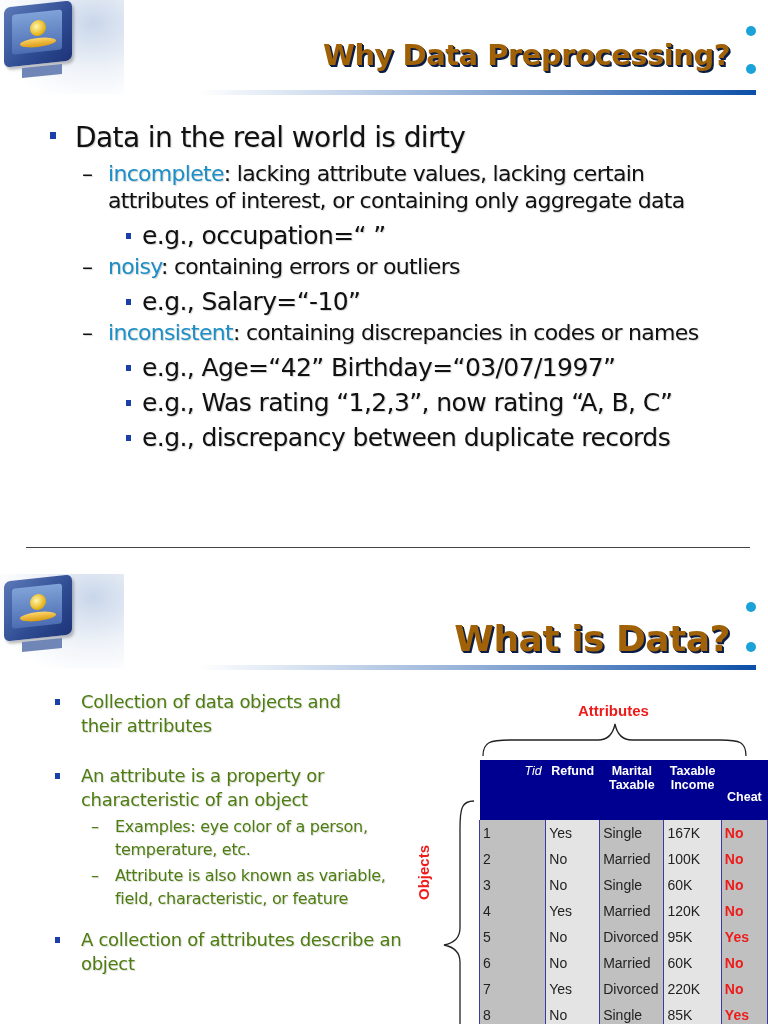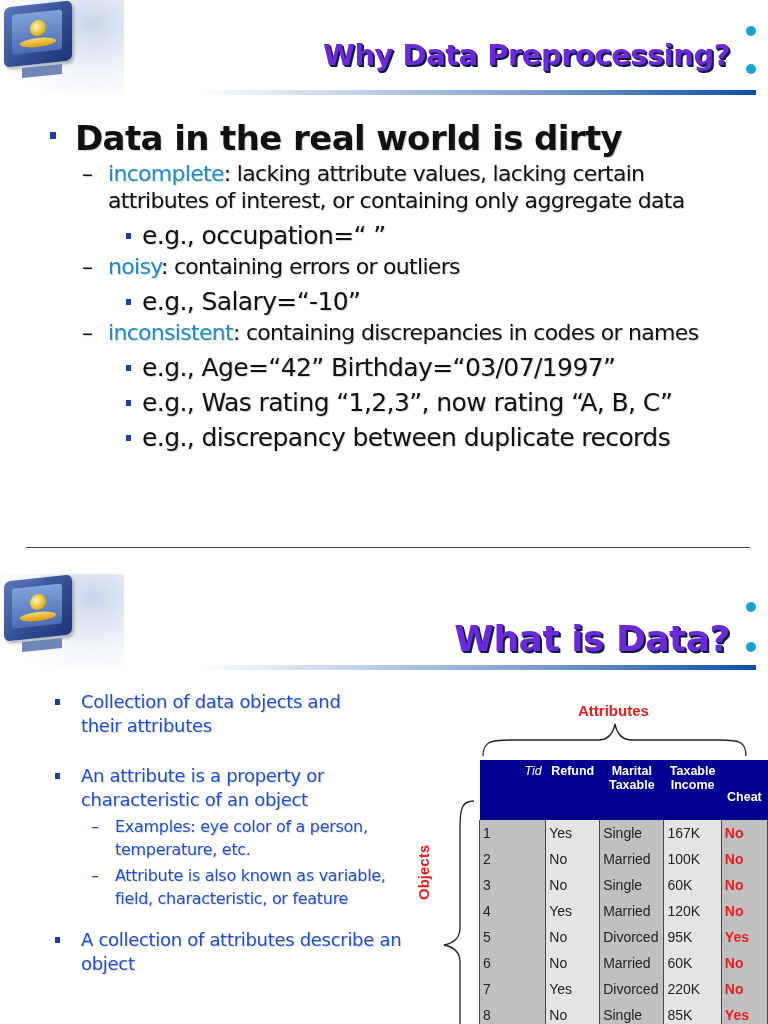--- a/index.html
+++ b/index.html
@@ -8,34 +8,34 @@
   #slide1 { top:0; height:540px; }
   #slide2 { top:570px; height:454px; overflow:hidden; }
   .logo { position:absolute; left:0; top:0; width:124px; height:94px; overflow:hidden;
     background: radial-gradient(ellipse at 75% 25%, #c9d6ea 0%, #eef2f8 45%, #ffffff 80%); }
   .logo .monitor { position:absolute; left:4px; top:4px; width:68px; height:60px; border-radius:6px;
     background:linear-gradient(135deg,#5b79b8,#2e4b92 60%,#1e3478); transform:skewY(-6deg); box-shadow:2px 3px 3px rgba(0,0,0,0.25); }
   .logo .screen { position:absolute; left:8px; top:8px; width:50px; height:40px; background:linear-gradient(180deg,#7fa3d8,#4d6db3); border-radius:3px; }
   .logo .globe { position:absolute; left:18px; top:8px; width:16px; height:16px; border-radius:50%; background:radial-gradient(circle at 40% 40%,#fff7b0,#e7b820 60%,#b8860b); }
   .logo .disc { position:absolute; left:8px; top:26px; width:36px; height:9px; border-radius:50%; background:linear-gradient(180deg,#ffd66b,#d99a12); }
   .logo .stand { position:absolute; left:22px; top:66px; width:40px; height:10px; background:#6f86b6; transform:skewY(-6deg); }
-  .title { position:absolute; right:38px; font-family:"DejaVu Sans", sans-serif; font-weight:bold; color:#6d28d9;
+  .title { position:absolute; right:38px; font-family:"DejaVu Sans", sans-serif; font-weight:bold; color:#a16207;
     text-shadow:2px 2px 0 #0b1d44, 1px 1px 0 #0b1d44; letter-spacing:-0.5px; }
   .dot { position:absolute; width:10px; height:10px; border-radius:50%; background:#1aa3d8; }
   .rule { position:absolute; height:5px; background:linear-gradient(90deg,#ffffff 0%,#c9d8ec 25%,#6f95c9 65%,#0b4fa8 100%); }
   .s1-list { position:absolute; left:46px; top:122px; font-family:"DejaVu Sans", sans-serif; color:#111; text-shadow:1px 1px 1px rgba(0,0,0,0.18); }
-  .l1 { position:relative; font-size:34px; line-height:32px; padding-left:29px; margin-bottom:6px; letter-spacing:-0.6px;font-weight:bold; }
+  .l1 { position:relative; font-size:28px; line-height:32px; padding-left:29px; margin-bottom:6px; letter-spacing:-0.6px; }
   .l1 .bullet { position:absolute; left:4px; top:10px; width:6px; height:7px; background:#1a3fa8; }
   .l2 { position:relative; font-size:22px; line-height:27px; padding-left:62px; margin-top:4px; letter-spacing:-0.7px; }
   .l2 .dash { position:absolute; left:36px; top:0; }
   .l3 { position:relative; font-size:25px; line-height:27px; padding-left:96px; margin-top:8px; letter-spacing:-0.6px; }
   .l3 .bullet { position:absolute; left:80px; top:11px; width:5px; height:6px; background:#1a3fa8; }
   .kw { color:#1b8fc7; }
   .divider { position:absolute; left:26px; top:547px; width:724px; height:1px; background:#444; }
-  .s2-list { position:absolute; left:54px; top:120px; width:360px; font-family:"DejaVu Sans", sans-serif; color:#1d4ed8; text-shadow:1px 1px 1px rgba(0,0,0,0.15); }
+  .s2-list { position:absolute; left:54px; top:120px; width:360px; font-family:"DejaVu Sans", sans-serif; color:#4d7c0f; text-shadow:1px 1px 1px rgba(0,0,0,0.15); }
   .b1 { position:relative; padding-left:27px; font-size:18px; line-height:24px; letter-spacing:-0.3px; }
   .b1 .bullet { position:absolute; left:1px; top:9px; width:5px; height:6px; background:#1a3fa8; }
   .b2 { position:relative; padding-left:61px; font-size:16px; line-height:23px; letter-spacing:-0.3px; margin-top:3px; }
   .b2 .dash { position:absolute; left:37px; top:0; }
   .attr-label { position:absolute; left:578px; top:132px; font-family:"Liberation Sans", sans-serif; font-weight:bold; font-size:15px; color:#ee1b1b; }
   .obj-label { position:absolute; left:415px; top:330px; font-family:"Liberation Sans", sans-serif; font-weight:bold; font-size:15px; color:#ee1b1b; transform:rotate(-90deg); transform-origin:left top; }
   table.data { position:absolute; left:479px; top:190px; border-collapse:collapse; font-family:"Liberation Sans", sans-serif; font-size:14px; }
   table.data th { background:#000090; color:#ffffff; font-weight:bold; font-size:12.5px; line-height:14px; vertical-align:top; padding:4px 4px 0 4px; height:40px; text-align:center; }
   table.data th.tid { font-style:italic; font-weight:normal; text-align:left;padding-left:45px; }
   table.data td { height:26px; padding:0 3px; border-left:1px solid #3a3aa0; border-right:1px solid #3a3aa0; color:#222; }

